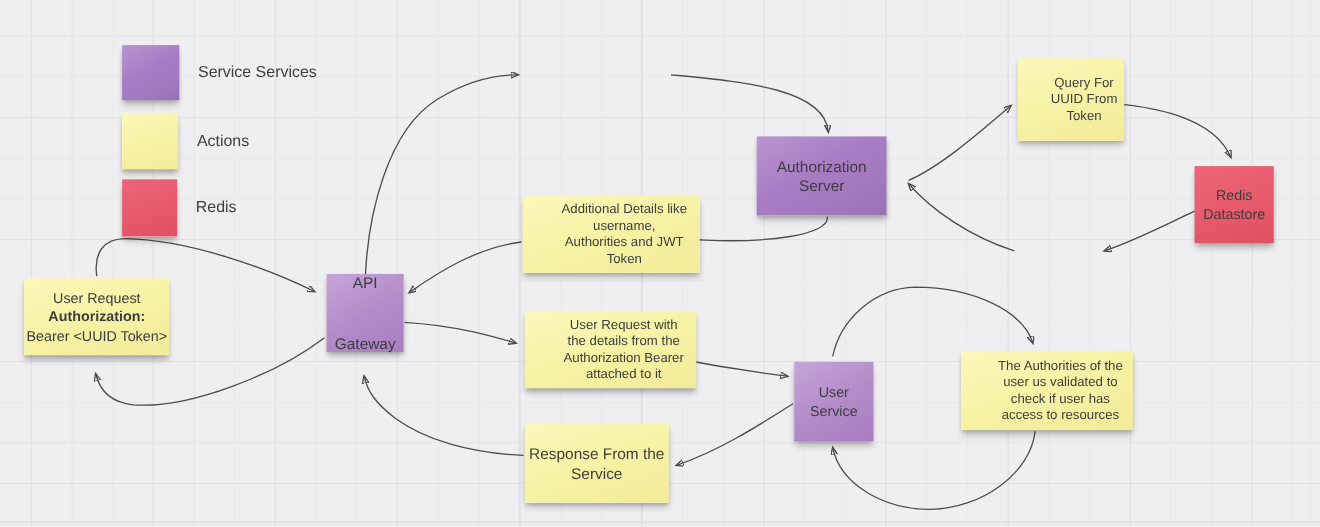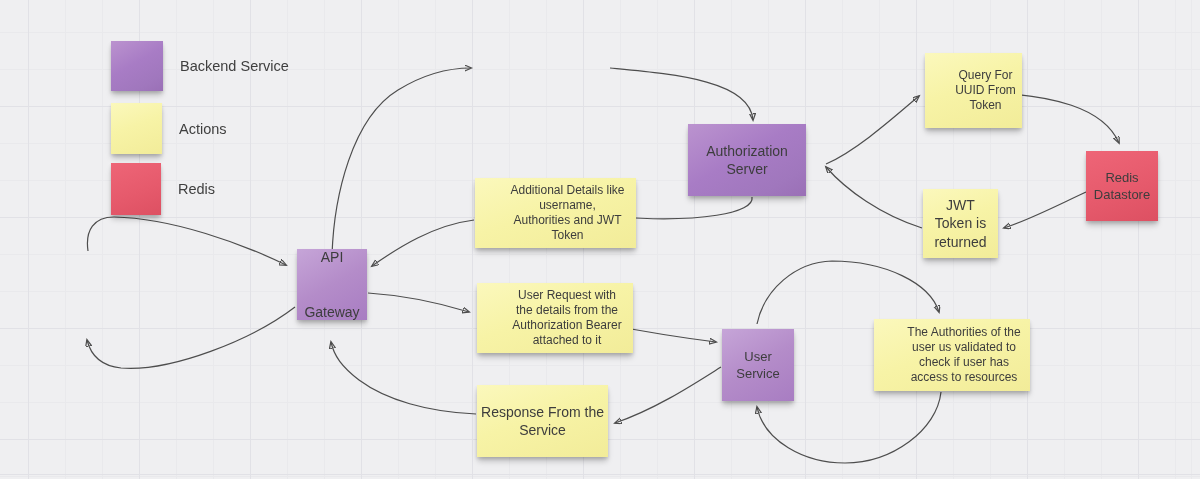--- a/index.html
+++ b/index.html
@@ -60,20 +60,25 @@
       <path d="M 757,324 C 764,290 795,262 832,261 C 885,261 930,283 939,312" marker-end="url(#arrow)"></path>
       <path d="M 941,392 C 937,430 892,463 845,463 C 804,463 764,441 757,407" marker-end="url(#arrow)"></path>
       <path d="M 721,367 C 694,384 656,409 615,423" marker-end="url(#arrow)"></path>
       <path d="M 476,414 C 428,412 386,400 359,380 C 342,367 334,356 331,342" marker-end="url(#arrow)"></path>
       <path d="M 295,307 C 252,340 171,372 121,368 C 102,366 91,356 87,340" marker-end="url(#arrow)"></path>
       <path d="M 826,164 C 856,151 892,119 919,96" marker-end="url(#arrow)"></path>
       <path d="M 922,228 C 881,215 846,190 826,167" marker-end="url(#arrow)"></path>
       <path d="M 999,93 C 1048,96 1103,106 1119,143" marker-end="url(#arrow)"></path>
       <path d="M 1086,192 C 1056,206 1029,220 1004,228" marker-end="url(#arrow)"></path>
     </svg>
+<div class="note yellow md" style="left: 22px; top: 253px; width: 132px; height: 70px;">
+      <span class="ln">User Request</span>
+      <span class="ln b">Authorization:</span>
+      <span class="ln">Bearer &lt;UUID Token&gt;</span>
+    </div>
     <div class="note purple-light lg" style="left: 297px; top: 249px; width: 70px; height: 71px; gap: 37px;">
       <span class="ln">API</span>
       <span class="ln">Gateway</span>
     </div>
     <div class="note purple lg" style="left: 688px; top: 124px; width: 118px; height: 72px;">
       <span class="ln">Authorization</span>
       <span class="ln">Server</span>
     </div>
     <div class="note yellow sm" style="left: 475px; top: 178px; width: 137px; height: 70px;">
       <span class="ln">Additional Details like</span>
@@ -97,30 +102,25 @@
     </div>
     <div class="note yellow sm" style="left: 925px; top: 53px; width: 73px; height: 75px;">
       <span class="ln">Query For</span>
       <span class="ln">UUID From</span>
       <span class="ln">Token</span>
     </div>
     <div class="note red md" style="left: 1086px; top: 151px; width: 72px; height: 70px;">
       <span class="ln">Redis</span>
       <span class="ln">Datastore</span>
     </div>
-    <div class="note yellow lg" style="left: 923px; top: 189px; width: 75px; height: 69px;">
-      <span class="ln">JWT</span>
-      <span class="ln">Token is</span>
-      <span class="ln">returned</span>
-    </div>
     <div class="note yellow sm" style="left: 874px; top: 319px; width: 132px; height: 72px;">
       <span class="ln">The Authorities of the</span>
       <span class="ln">user us validated to</span>
       <span class="ln">check if user has</span>
       <span class="ln">access to resources</span>
     </div>
     <div class="note purple" style="left: 111px; top: 41px; width: 52px; height: 50px;"></div>
-    <div class="legend-label" style="left: 180px; top: 57px;">Backend Service</div>
+    <div class="legend-label" style="left: 180px; top: 57px;">Service Services</div>
     <div class="note yellow" style="left: 111px; top: 103px; width: 51px; height: 51px;"></div>
     <div class="legend-label" style="left: 179px; top: 119.5px;">Actions</div>
     <div class="note red" style="left: 111px; top: 163px; width: 50px; height: 52px;"></div>
     <div class="legend-label" style="left: 178px; top: 180px;">Redis</div>
   </div>
 
 </body></html>

